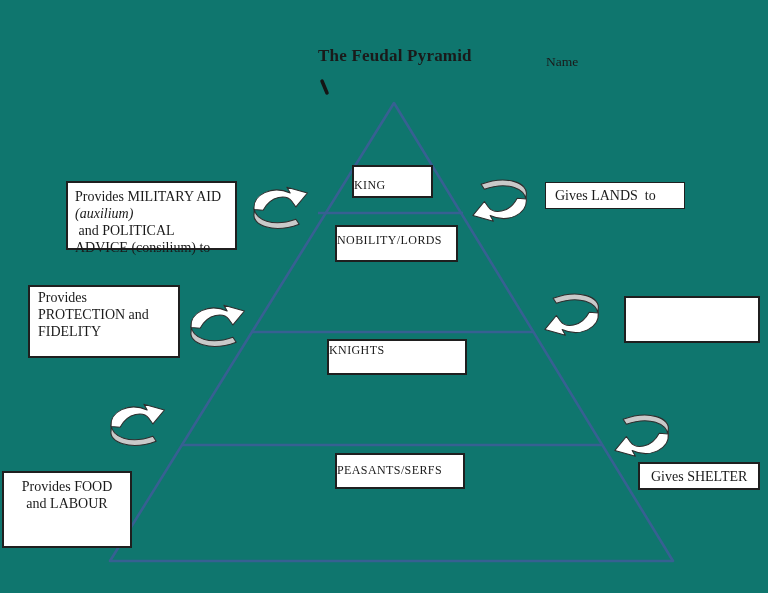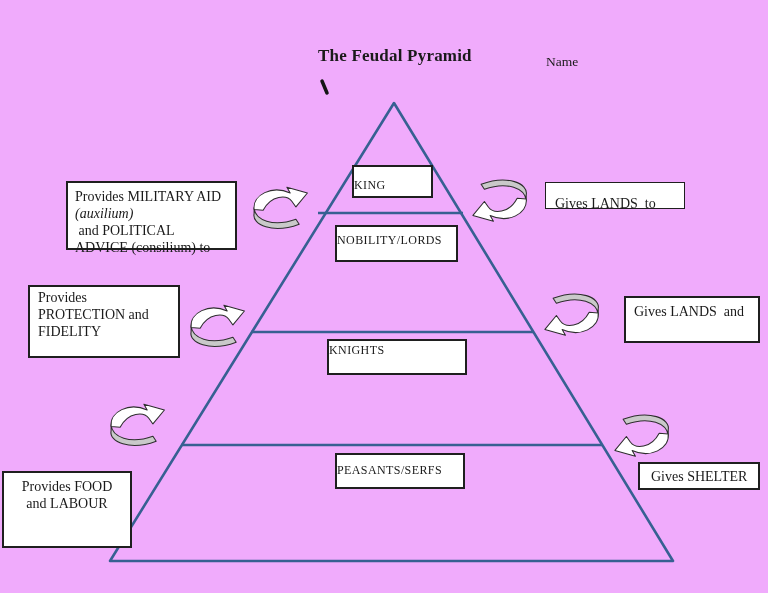--- a/index.html
+++ b/index.html
@@ -1,37 +1,37 @@
 <!DOCTYPE html>
 <html><head>
 <meta charset="utf-8">
 <style>
   html,body{margin:0;padding:0;background:#fff;}
   .canvas{
-    position:relative;width:768px;height:593px;background:#f0abfc;
+    position:relative;width:768px;height:593px;background:#0f766e;
     font-family:"Liberation Serif", serif;color:#1a1a1a;overflow:hidden;
   }
   .abs{position:absolute;}
   .title{
     left:318px;top:46px;font-size:17px;font-weight:bold;letter-spacing:.2px;
   }
   .name-label{left:546px;top:54px;font-size:13.5px;}
   svg.overlay{position:absolute;left:0;top:0;}
   .box{
     position:absolute;background:#ffffff;border:2px solid #1f1f1f;
     box-sizing:border-box;font-size:14px;line-height:17px;
   }
   .level-box{text-align:left;}
   .level-label{font-size:12px;letter-spacing:.4px;}
   .lv-king{left:352px;top:165px;width:81px;height:33px;padding-top:9px;}
   .lv-nobility{left:335px;top:225px;width:123px;height:37px;padding-top:4px;}
   .lv-knights{left:327px;top:339px;width:140px;height:36px;padding-top:0;}
   .lv-peasants{left:335px;top:453px;width:130px;height:36px;padding-top:6px;}
   .co-left1{left:66px;top:181px;width:171px;height:69px;padding:5px 6px 16px 7px;}
-  .co-right1{left:545px;top:182px;width:140px;height:27px;padding:12px 0 0 9px;border-width:1.5px;}
+  .co-right1{left:545px;top:182px;width:140px;height:27px;padding:4px 0 0 9px;border-width:1.5px;}
   .co-left2{left:28px;top:285px;width:152px;height:73px;padding:2px 0 0 8px;}
   .co-right2{left:624px;top:296px;width:136px;height:47px;padding:5px 0 0 8px;}
   .co-left3{left:2px;top:471px;width:130px;height:77px;padding-top:5px;text-align:center;}
   .co-right3{left:638px;top:462px;width:122px;height:28px;padding:4px 0 0 11px;}
   .it{font-style:italic;}
   .pre{white-space:pre;}
 </style>
 </head>
 <body>
 
@@ -92,20 +92,19 @@
   <div class="box co-left3">
     <div>Provides FOOD</div>
     <div>and LABOUR</div>
   </div>
 
   <div class="box co-right1">
     <span class="pre">Gives LANDS  to</span>
   </div>
 
   <div class="box co-right2">
-    <div class="pre">Gives LANDS  and</div>
   </div>
 
   <div class="box co-right3">
     <span>Gives SHELTER</span>
   </div>
 
 </div>
 
 </body></html>

